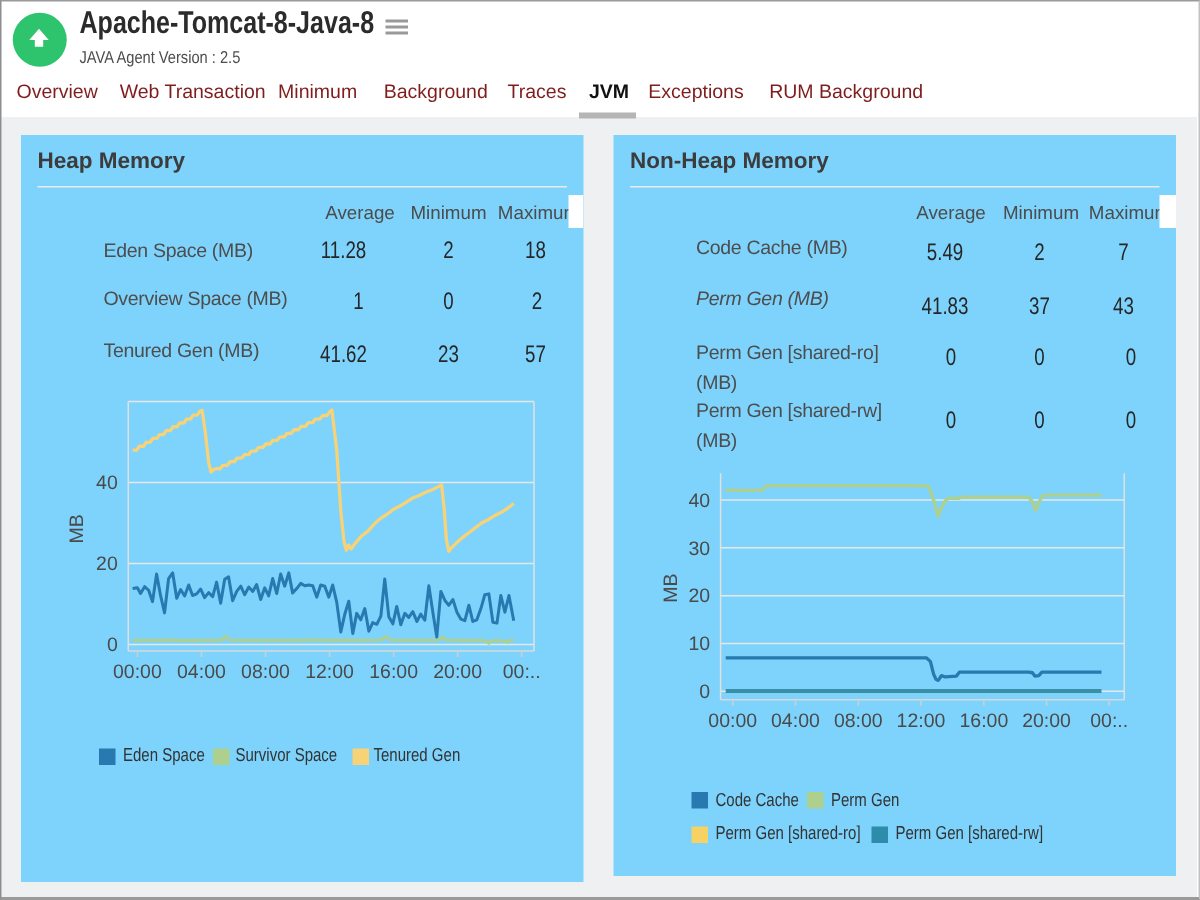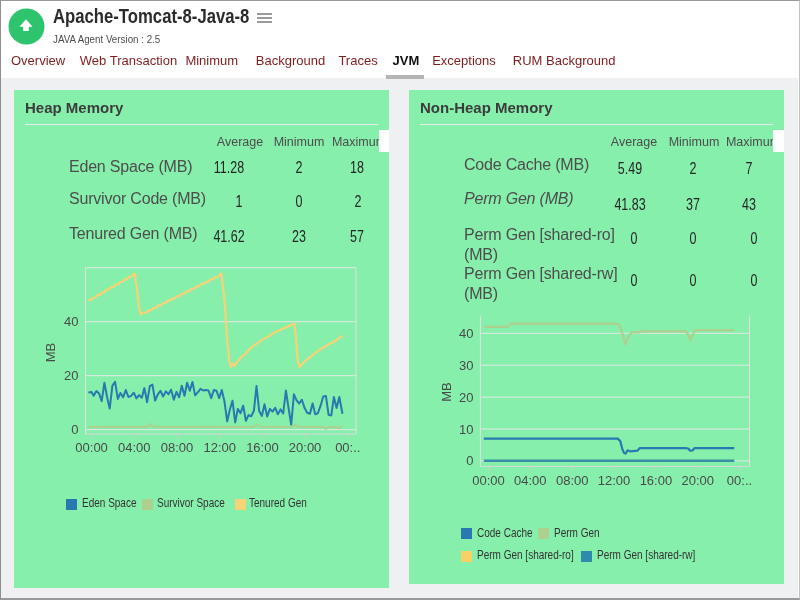--- a/index.html
+++ b/index.html
@@ -1,25 +1,25 @@
 <!DOCTYPE html>
 <html><head>
 <meta charset="utf-8">
 <style>
 html,body{margin:0;padding:0;}
 body{width:800px;height:600px;position:relative;font-family:"Liberation Sans",sans-serif;background:#fff;overflow:hidden;}
 .frame{position:absolute;left:0;top:0;width:800px;height:600px;border-style:solid;border-color:#9a9a9a #c2c2c2 #9a9a9a #8e8e8e;border-width:1px 1px 2px 1px;box-sizing:border-box;z-index:50;pointer-events:none;}
 .graybg{position:absolute;left:1px;top:78px;width:797px;height:520px;background:#eef0f1;}
-.panel{position:absolute;background:#86efac;overflow:hidden;}
+.panel{position:absolute;background:#7dd3fc;overflow:hidden;}
 #panelL{left:14px;top:90px;width:375px;height:498px;}
 #panelR{left:409px;top:90px;width:375px;height:494px;}
 .ptitle{position:absolute;left:11px;top:9px;font-size:15px;font-weight:700;color:#3c3c3c;}
 .phr{position:absolute;left:11px;right:11px;top:34px;height:0;border-top:1px solid #eaeaea;}
 .colhead{position:absolute;width:70px;text-align:center;font-size:12.5px;color:#4c4c4c;top:45px;}
-.rowlab{position:absolute;font-size:16px;letter-spacing:-0.2px;color:#4d4d4d;line-height:20px;}
+.rowlab{position:absolute;font-size:13px;letter-spacing:-0.2px;color:#4d4d4d;line-height:20px;}
 .val{position:absolute;width:70px;text-align:center;font-size:16px;color:#262626;line-height:1;transform:scaleX(0.78);}
 .legsq{position:absolute;width:11px;height:11px;}
 .legtx{position:absolute;font-size:12.5px;color:#333;transform:scaleX(0.8);transform-origin:0 0;white-space:nowrap;}
 .hdr-title{position:absolute;left:53px;top:4px;font-size:21px;font-weight:700;color:#2b2b2b;transform:scaleX(0.795);transform-origin:0 0;white-space:nowrap;}
 .hdr-sub{position:absolute;left:53px;top:33px;font-size:11.5px;color:#4c4c4c;transform:scaleX(0.85);transform-origin:0 0;white-space:nowrap;}
 .tab{position:absolute;top:52.5px;font-size:13px;color:#7f1d1d;white-space:nowrap;}
 .tab.act{color:#111;font-weight:700;}
 .jvmline{position:absolute;left:385.5px;top:75px;width:38px;height:4px;background:#b5b5b5;}
 .burger{position:absolute;left:257px;top:12.5px;width:15px;height:11px;}
 .burger div{height:2px;background:#9a9a9a;margin-bottom:2.4px;}
@@ -50,21 +50,21 @@
 <div class="jvmline"></div>
 
 <div class="panel" id="panelL">
   <div class="ptitle">Heap Memory</div>
   <div class="phr"></div>
   <div class="colhead" style="left:191px;">Average</div>
   <div class="colhead" style="left:250px;">Minimum</div>
   <div class="colhead" style="left:310px;">Maximum</div>
   <div style="position:absolute;left:365px;top:40px;width:10px;height:22px;background:#fff;"></div>
   <div class="rowlab" style="left:55px;top:67.3px;">Eden Space (MB)</div>
-  <div class="rowlab" style="left:55px;top:98.8px;">Survivor Code (MB)</div>
+  <div class="rowlab" style="left:55px;top:98.8px;">Overview Space (MB)</div>
   <div class="rowlab" style="left:55px;top:133.8px;">Tenured Gen (MB)</div>
   <div class="val" style="left:180px;top:70px;">11.28</div>
   <div class="val" style="left:250px;top:70px;">2</div>
   <div class="val" style="left:308px;top:70px;">18</div>
   <div class="val" style="left:190px;top:104px;">1</div>
   <div class="val" style="left:250px;top:104px;">0</div>
   <div class="val" style="left:309px;top:104px;">2</div>
   <div class="val" style="left:180px;top:139px;">41.62</div>
   <div class="val" style="left:250px;top:139px;">23</div>
   <div class="val" style="left:308px;top:139px;">57</div>

